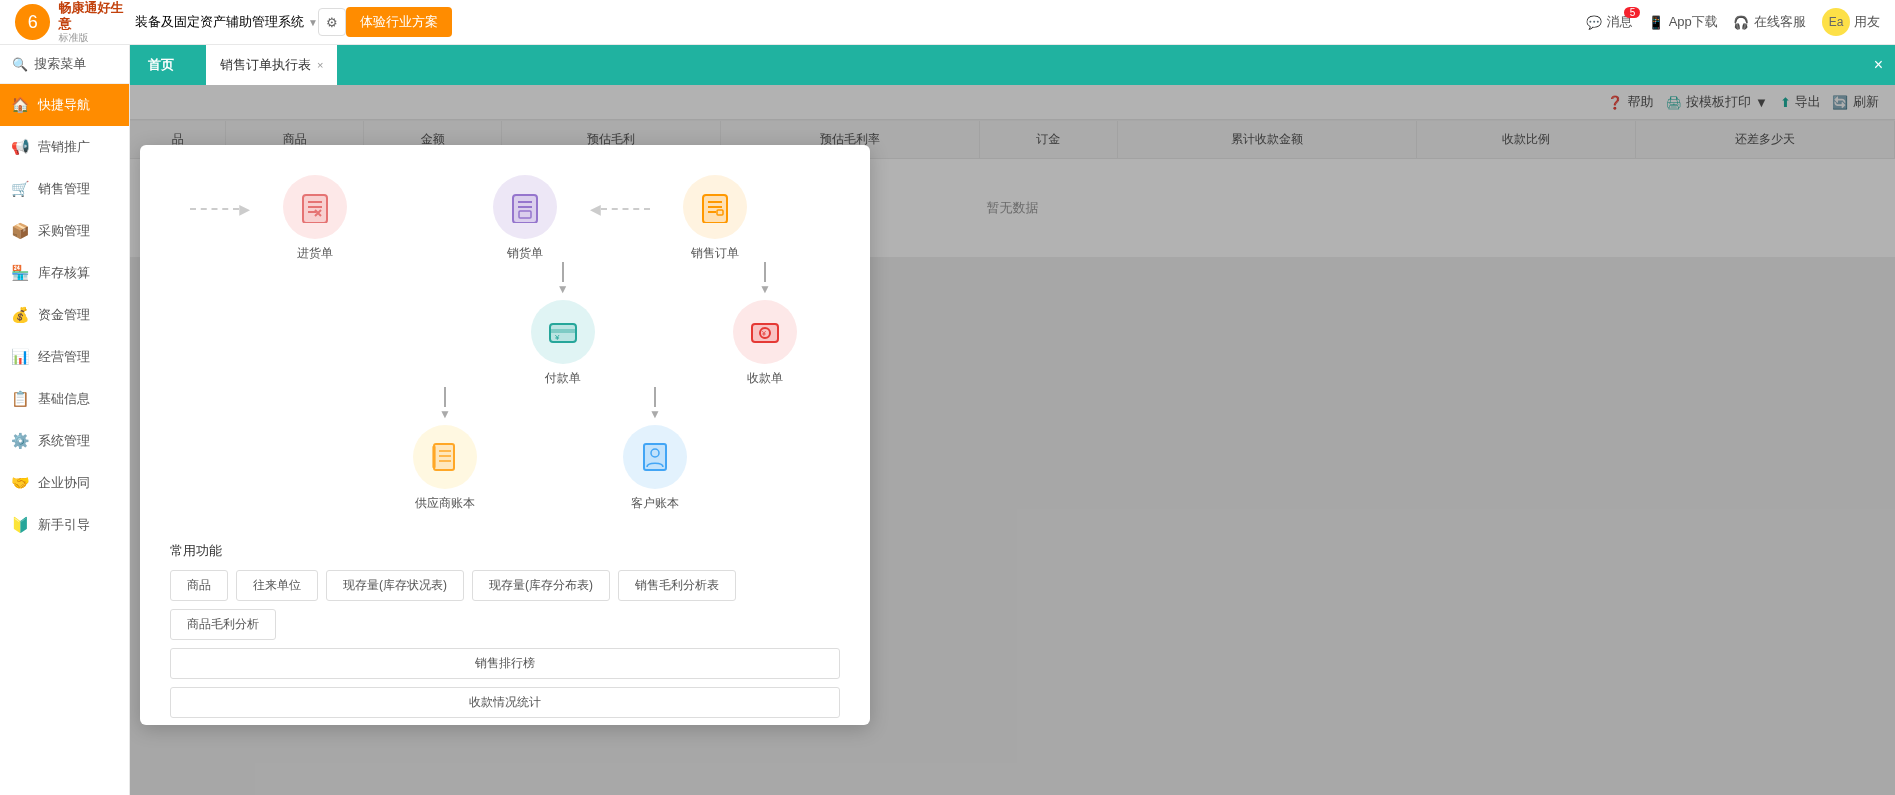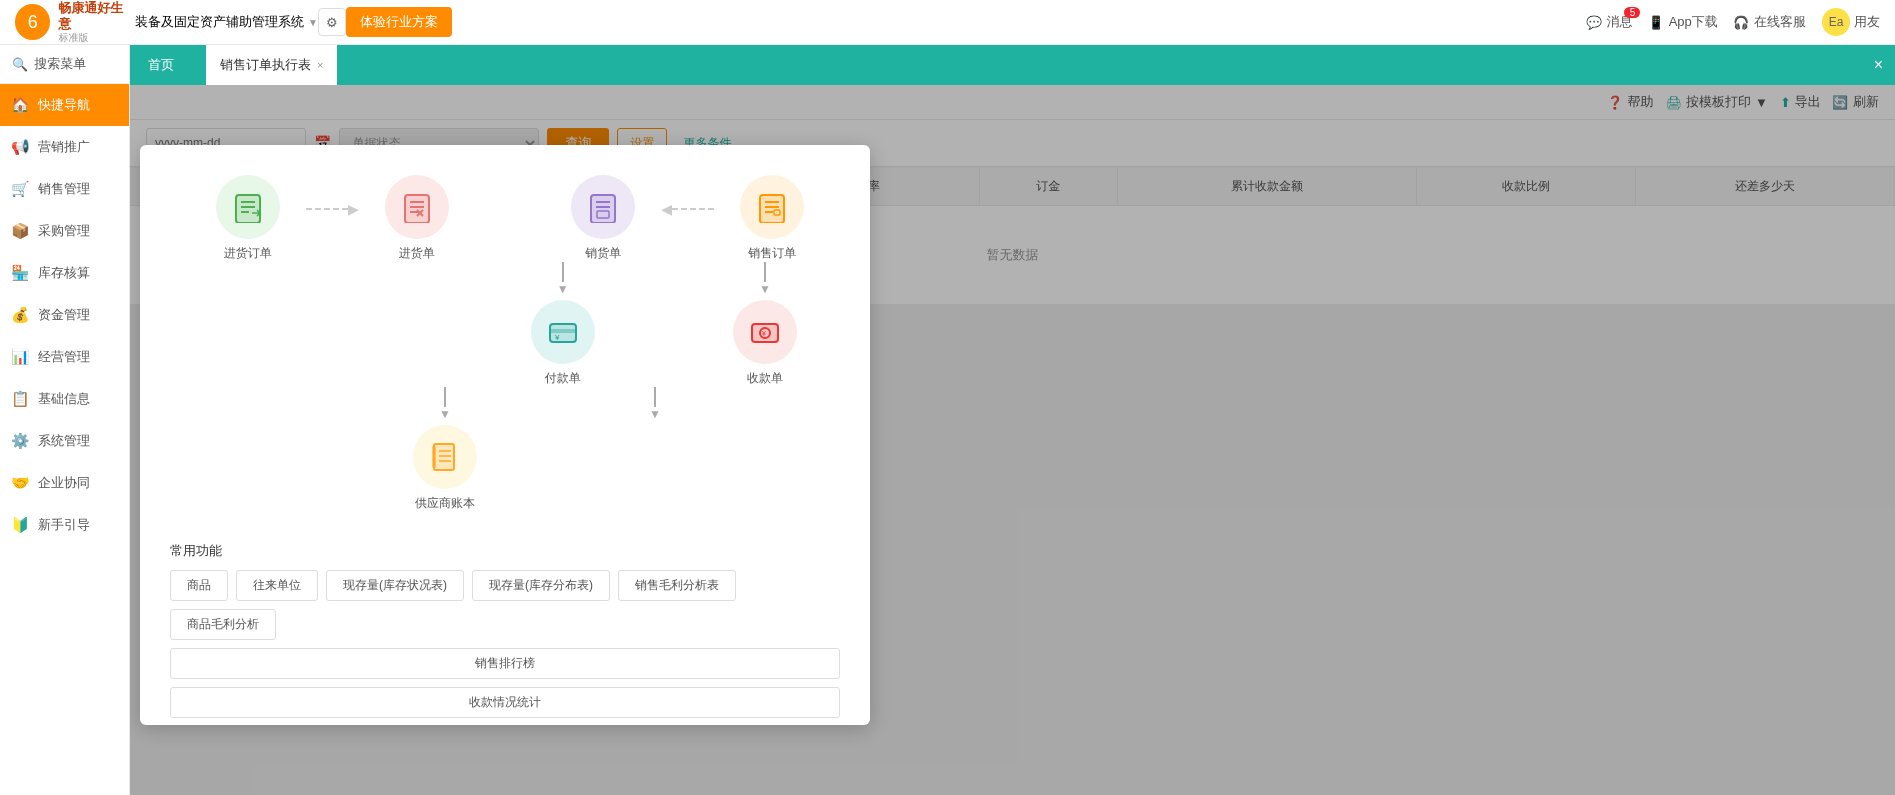--- a/index.html
+++ b/index.html
@@ -27,21 +27,21 @@
     .badge { position: absolute; top: -6px; right: -8px; background: #f5222d; color: white; border-radius: 10px; font-size: 10px; padding: 0 4px; min-width: 16px; text-align: center; }
     .avatar-circle { width: 28px; height: 28px; background: #fde047; border-radius: 50%; display: flex; align-items: center; justify-content: center; font-size: 12px; color: #666; }
 
     
     .search-menu { display: flex; align-items: center; gap: 6px; padding: 10px 12px; color: #555; cursor: pointer; font-size: 13px; border-bottom: 1px solid #f0f0f0; }
     .sidebar-item { display: flex; align-items: center; gap: 8px; padding: 12px 12px; cursor: pointer; color: #555; font-size: 13px; transition: background 0.2s; }
     .sidebar-item.active { background: #ff8c00; color: white; }
     .sidebar-item .item-icon { width: 18px; height: 18px; display: flex; align-items: center; justify-content: center; font-size: 15px; }
 
     
-    .tab-home { padding: 0 18px; height: 40px; display: flex; align-items: center; color: white; cursor: pointer; font-size: 13px; }
+    .tab-home { padding: 0 18px; height: 40px; display: flex; align-items: center; color: white; cursor: pointer; font-size: 13px; font-weight: bold; }
     .tab-item { padding: 0 14px; height: 40px; display: flex; align-items: center; background: white; color: #333; cursor: pointer; font-size: 13px; gap: 6px; margin-left: 14px; }
     .tab-close { color: #999; font-size: 11px; cursor: pointer; }
     .tab-close-right { margin-left: auto; color: white; padding: 0 12px; cursor: pointer; font-size: 16px; }
 
     
     .content-header { background: white; padding: 8px 16px; display: flex; align-items: center; justify-content: flex-end; gap: 12px; border-bottom: 1px solid #e8e8e8; }
     .header-action { display: flex; align-items: center; gap: 4px; color: #555; cursor: pointer; font-size: 13px; }
     .header-action .icon { color: #20b2a0; }
 
     
@@ -209,30 +209,20 @@
           <div class="header-action">
             <span class="icon">⬆</span>
             <span>导出</span>
           </div>
           <div class="header-action">
             <span class="icon">🔄</span>
             <span>刷新</span>
           </div>
         </div>
 
-        <div class="filter-row">
-          <input class="filter-input date-input" type="text" placeholder="yyyy-mm-dd" style="">
-          <span style="color:#aaa; font-size:14px;">📅</span>
-          <select class="filter-select">
-            <option>单据状态</option>
-          </select>
-          <button class="query-btn">查询</button>
-          <button class="set-btn">设置</button>
-          <span class="more-conditions">更多条件</span>
-        </div>
 
         <table class="data-table">
           <thead>
             <tr>
               <th>品</th>
               <th>商品</th>
               <th>金额</th>
               <th>预估毛利</th>
               <th>预估毛利率</th>
               <th>订金</th>
@@ -246,33 +236,20 @@
         </table>
         <div class="no-data">暂无数据</div>
 
         <div class="modal-overlay">
           <div class="modal-box">
 
             <div class="flow-diagram">
 
               <div style="display:flex; align-items:center; justify-content:flex-start; gap:0; padding-left:10px;">
 
-                <div class="flow-node">
-                  <div class="flow-circle circle-green">
-                    <svg width="32" height="32" viewBox="0 0 32 32" fill="none">
-                      <rect x="4" y="4" width="24" height="28" rx="3" fill="#4caf50" opacity="0.2"></rect>
-                      <rect x="4" y="4" width="24" height="28" rx="3" stroke="#4caf50" stroke-width="2" fill="none"></rect>
-                      <line x1="9" y1="11" x2="23" y2="11" stroke="#4caf50" stroke-width="2"></line>
-                      <line x1="9" y1="16" x2="23" y2="16" stroke="#4caf50" stroke-width="2"></line>
-                      <line x1="9" y1="21" x2="17" y2="21" stroke="#4caf50" stroke-width="2"></line>
-                      <path d="M20 22 L28 22 M25 19 L28 22 L25 25" stroke="#4caf50" stroke-width="1.5" fill="none"></path>
-                    </svg>
-                  </div>
-                  <span class="flow-label">进货订单</span>
-                </div>
 
                 <div style="display:flex; align-items:center; width:60px; margin-bottom:20px;">
                   <div style="border-top:2px dashed #ccc; flex:1;"></div>
                   <span style="color:#ccc; font-size:14px;">▶</span>
                 </div>
 
                 <div class="flow-node">
                   <div class="flow-circle circle-pink">
                     <svg width="32" height="32" viewBox="0 0 32 32" fill="none">
                       <rect x="4" y="4" width="24" height="28" rx="3" fill="#e57373" opacity="0.2"></rect>
@@ -377,20 +354,31 @@
                         <line x1="10" y1="20" x2="22" y2="20" stroke="#ffa726" stroke-width="1.5"></line>
                       </svg>
                     </div>
                     <span class="flow-label">供应商账本</span>
                   </div>
                 </div>
                 <div style="width:80px;"></div>
                 <div style="display:flex; flex-direction:column; align-items:center; width:130px;">
                   <div style="border-left:2px solid #aaa; height:20px;"></div>
                   <span style="color:#aaa; font-size:12px;">▼</span>
+                  <div class="flow-node" style="margin-top:4px;">
+                    <div class="flow-circle circle-blue">
+                      <svg width="32" height="32" viewBox="0 0 32 32" fill="none">
+                        <rect x="5" y="3" width="22" height="26" rx="2" fill="#42a5f5" opacity="0.2"></rect>
+                        <rect x="5" y="3" width="22" height="26" rx="2" stroke="#42a5f5" stroke-width="2" fill="none"></rect>
+                        <circle cx="16" cy="12" r="4" stroke="#42a5f5" stroke-width="1.5" fill="none"></circle>
+                        <path d="M8 26 C8 21 24 21 24 26" stroke="#42a5f5" stroke-width="1.5" fill="none"></path>
+                      </svg>
+                    </div>
+                    <span class="flow-label">客户账本</span>
+                  </div>
                 </div>
               </div>
             </div>
 
             <div class="common-functions">
               <div class="common-title">常用功能</div>
               <div class="func-buttons">
                 <button class="func-btn">商品</button>
                 <button class="func-btn">往来单位</button>
                 <button class="func-btn">现存量(库存状况表)</button>

